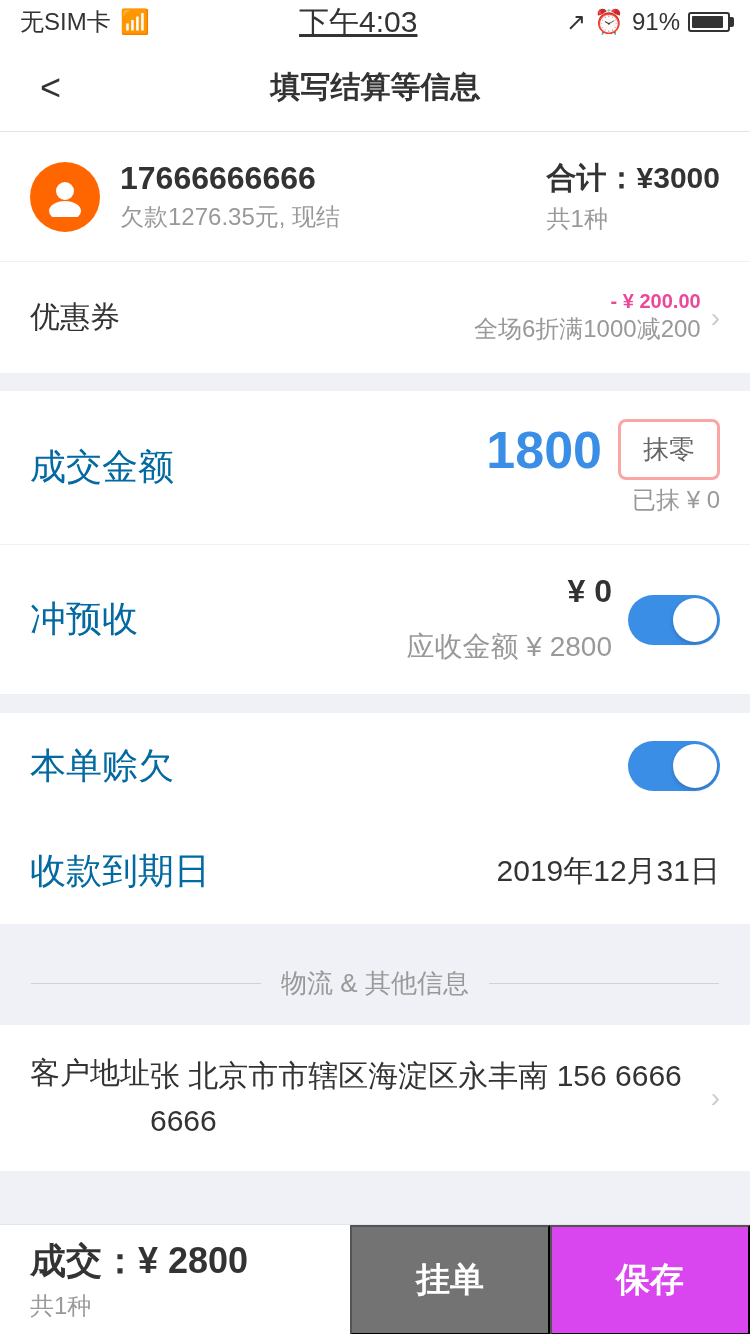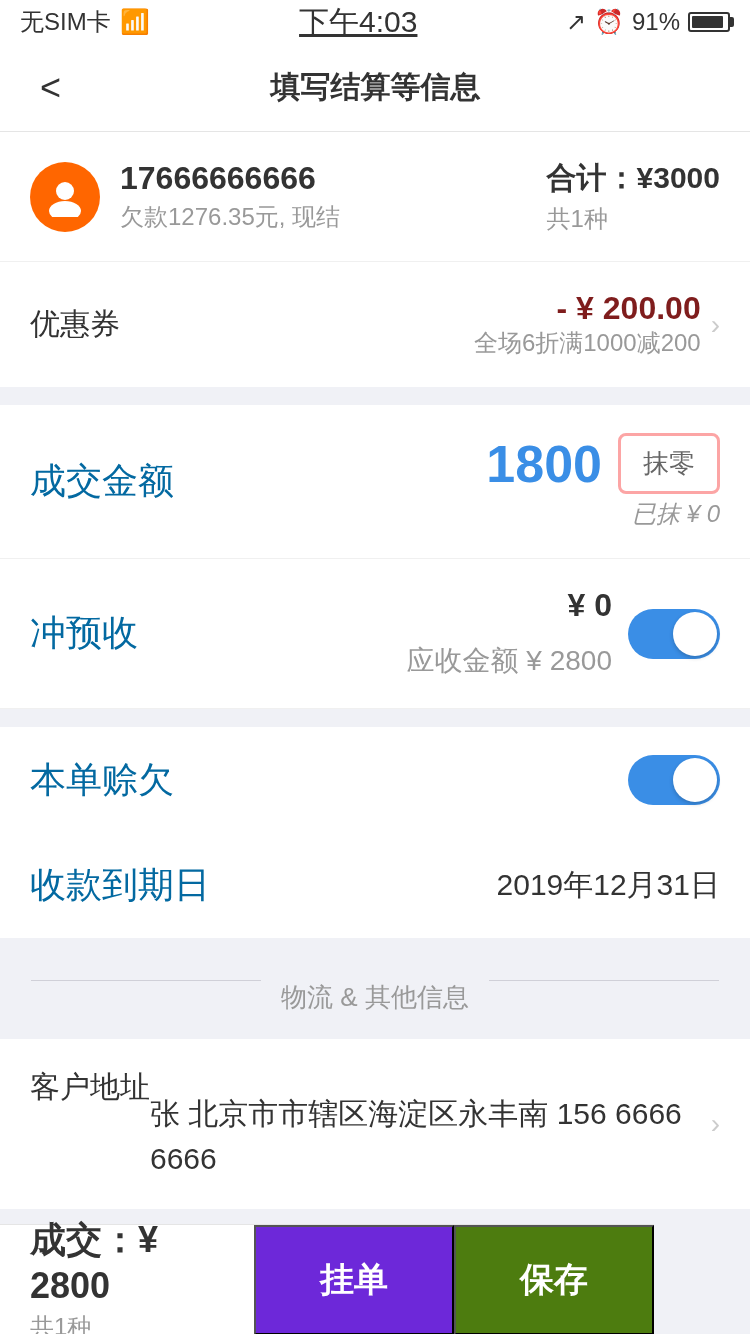--- a/index.html
+++ b/index.html
@@ -96,101 +96,101 @@
     .coupon-row {
       display: flex;
       align-items: center;
       justify-content: space-between;
       padding: 28px 30px;
       background: #fff;
       border-top: 1px solid #f0f0f0;
     }
     .coupon-label { font-size: 30px; color: #333; }
     .coupon-right { display: flex; align-items: center; gap: 10px; }
-    .coupon-discount { font-size: 32px; font-weight: 600; color: #7f1d1d; }
+    .coupon-discount { font-size: 20px; font-weight: 600; color: #ec4899; }
     .coupon-desc { font-size: 24px; color: #999; }
     .chevron-icon { font-size: 28px; color: #ccc; }
 
     
     .form-row {
       display: flex;
       align-items: center;
       justify-content: space-between;
       padding: 28px 30px;
       background: #fff;
       border-bottom: 1px solid #f0f0f0;
     }
     .form-label { font-size: 36px; color: #0369a1; }
     .form-right { display: flex; align-items: center; gap: 16px; }
     .amount-blue { font-size: 52px; font-weight: 600; color: #3a8ee6; }
     .round-zero-btn {
       border: 3px solid #fca5a5; border-radius: 8px; padding: 10px 22px;
       font-size: 26px; color: #666; background: #fff; cursor: pointer;
     }
-    .amount-sub { font-size: 24px; color: #999; margin-top: 4px; text-align: right; font-style: italic; }
+    .amount-sub { font-size: 24px; color: #999; margin-top: 4px; text-align: right; }
     .form-right-col { text-align: right; }
 
     
     .toggle {
       width: 92px; height: 50px; border-radius: 25px; background: #3a8ee6;
       position: relative; cursor: pointer; flex-shrink: 0;
     }
     .toggle-knob {
       width: 44px; height: 44px; border-radius: 50%; background: #fff;
       position: absolute; top: 3px; right: 3px;
       box-shadow: 0 2px 4px rgba(0,0,0,0.2);
     }
 
     
     .prepay-sub { font-size: 28px; color: #999; margin-top: 18px; text-align: right; }
 
     
     .section-divider {
-      display: flex; padding: 24px 31px; background: #f0f1f6;
+      display: flex; align-items: center; padding: 24px 31px; background: #f0f1f6;
     }
     .divider-line { flex: 1; height: 1px; background: #d0d0d8; }
     .divider-text { font-size: 26px; color: #999; padding: 0 20px; }
 
     
     .address-row {
       display: flex;
       align-items: flex-start;
       justify-content: space-between;
       padding: 28px 30px;
       background: #fff;
     }
     .address-label { font-size: 30px; color: #333; flex-shrink: 0; width: 120px; }
-    .address-content { flex: 1; font-size: 30px; color: #333; line-height: 1.5; margin-top: 24px; }
+    .address-content { flex: 1; font-size: 30px; color: #333; line-height: 1.5; }
 
     
     .bottom-bar {
       position: fixed;
-      bottom: 0; left: 0; width: 654px;
+      bottom: 0; left: 0; width: 750px;
       height: 110px;
       background: #fff;
       display: flex;
       align-items: center;
       border-top: 1px solid #e5e5e5;
     }
     .bottom-summary {
       flex: 1;
       padding: 0 30px;
     }
     .bottom-total { font-size: 26px; color: #666; }
     .bottom-total span { font-size: 36px; font-weight: 600; color: #333; }
     .bottom-sub { font-size: 24px; color: #999; margin-top: 4px; }
     .btn-pending {
       width: 200px; height: 110px;
-      background: #6d28d9;
+      background: #737373;
       display: flex; align-items: center; justify-content: center;
       font-size: 34px; color: #fff; font-weight: 600; cursor: pointer;
     }
     .btn-save {
       width: 200px; height: 110px;
-      background: #4d7c0f;
+      background: #d946ef;
       display: flex; align-items: center; justify-content: center;
       font-size: 34px; color: #fff; font-weight: 600; cursor: pointer;
     }
   </style>
 </head>
 <body>
 
 <div class="status-bar">
   <div class="status-left">
     <span>无SIM卡</span>

